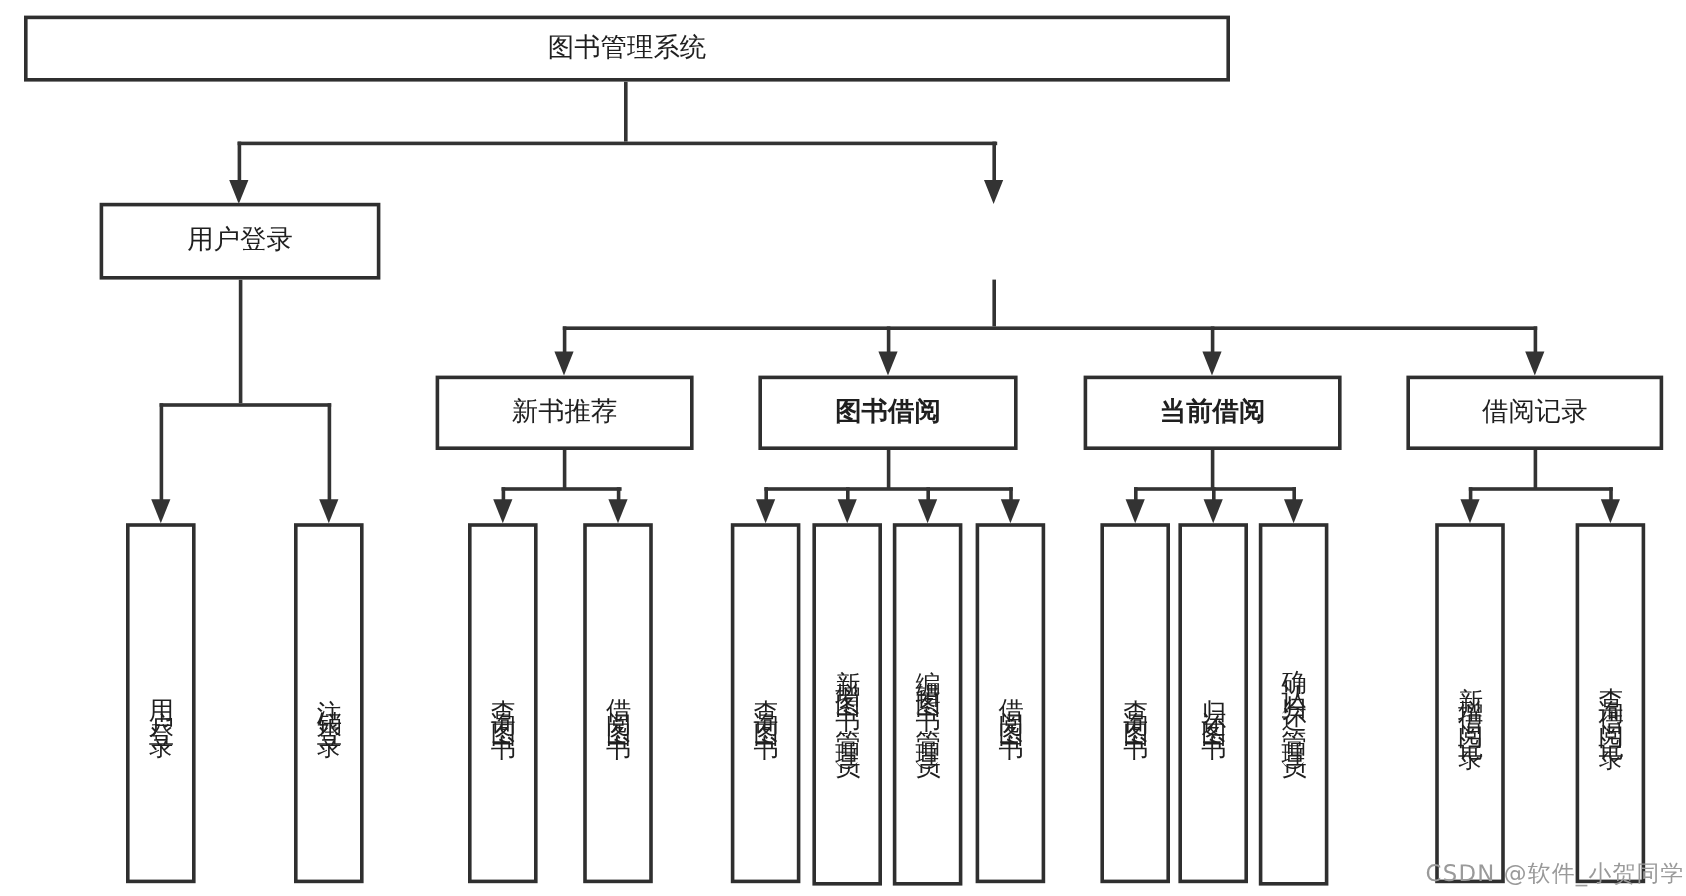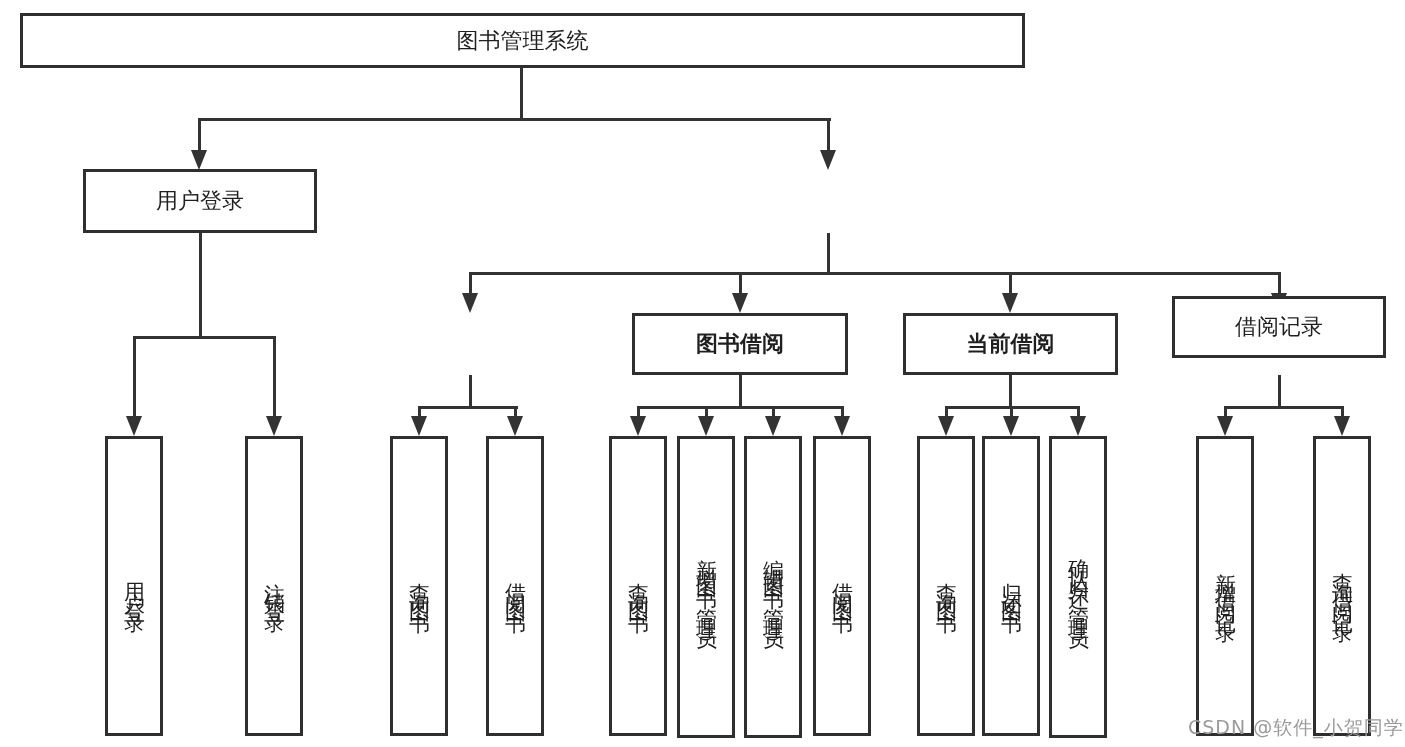--- a/index.html
+++ b/index.html
@@ -129,23 +129,24 @@
   <div class="h" style="left:1224px;top:406px;width:120px;height:3px;"></div>
   <div class="v" style="left:1224px;top:406px;width:3px;height:12px;"></div>
   <div class="arrow" style="left:1217px;top:416px;"></div>
   <div class="v" style="left:1341px;top:406px;width:3px;height:12px;"></div>
   <div class="arrow" style="left:1334px;top:416px;"></div>
 
   <div class="node" style="left:20px;top:13px;width:1005px;height:55px;">图书管理系统</div>
 
   <div class="node" style="left:83px;top:169px;width:234px;height:64px;">用户登录</div>
 
+  <div class="node" style="left:363px;top:313px;width:215px;height:62px;">新书推荐</div>
   <div class="node" style="left:632px;top:313px;width:216px;height:62px;font-weight:bold;">图书借阅</div>
   <div class="node" style="left:903px;top:313px;width:215px;height:62px;font-weight:bold;">当前借阅</div>
-  <div class="node" style="left:1172px;top:296px;width:214px;height:62px;">借阅记录</div>
+  <div class="node" style="left:1172px;top:313px;width:214px;height:62px;">借阅记录</div>
 
   <div class="node vnode" style="left:105px;top:436px;width:58px;height:300px;">用户登录</div>
   <div class="node vnode" style="left:245px;top:436px;width:58px;height:300px;">注销登录</div>
 
   <div class="node vnode" style="left:390px;top:436px;width:58px;height:300px;">查询图书</div>
   <div class="node vnode" style="left:486px;top:436px;width:58px;height:300px;">借阅图书</div>
 
   <div class="node vnode" style="left:609px;top:436px;width:58px;height:300px;">查询图书</div>
   <div class="node vnode" style="left:677px;top:436px;width:58px;height:302px;">新增图书（管理员）</div>
   <div class="node vnode" style="left:744px;top:436px;width:58px;height:302px;">编辑图书（管理员）</div>

